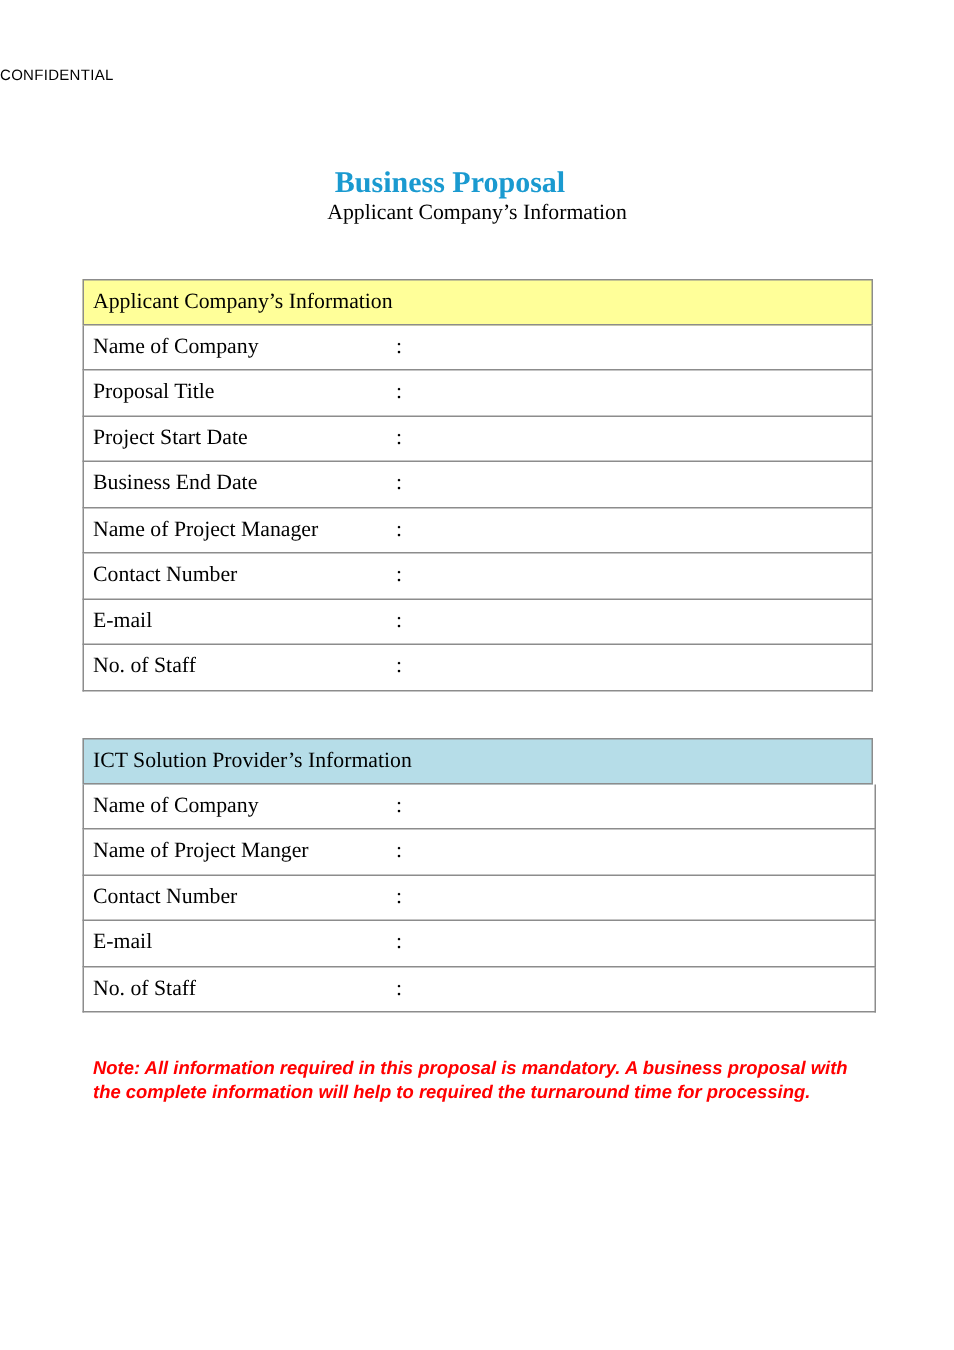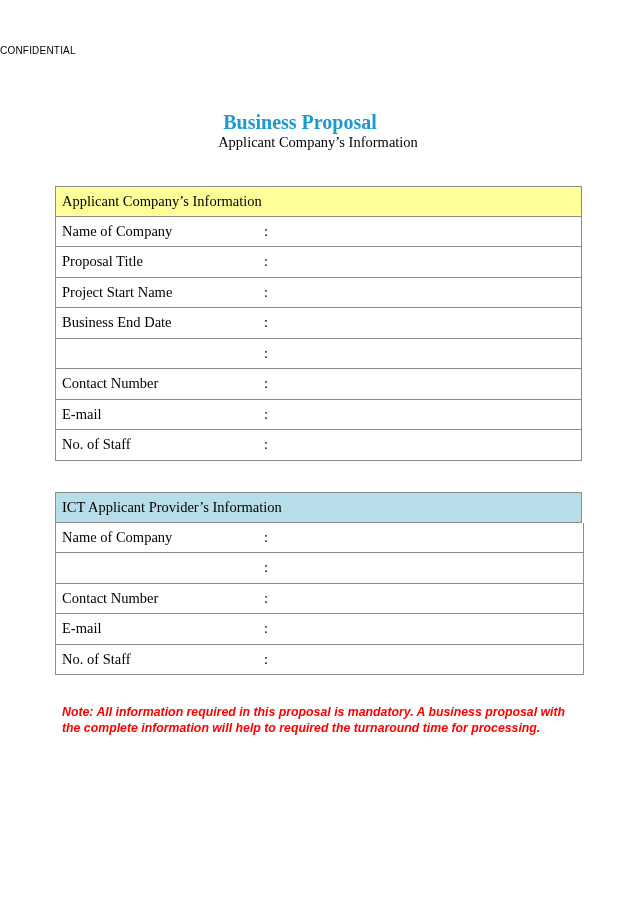--- a/index.html
+++ b/index.html
@@ -103,53 +103,55 @@
   </div>
   <div class="row">
     <span class="cell-label">Name of Company</span>
     <span class="cell-colon">:</span>
   </div>
   <div class="row">
     <span class="cell-label">Proposal Title</span>
     <span class="cell-colon">:</span>
   </div>
   <div class="row">
-    <span class="cell-label">Project Start Name</span>
+    <span class="cell-label">Project Start Date</span>
     <span class="cell-colon">:</span>
   </div>
   <div class="row">
     <span class="cell-label">Business End Date</span>
     <span class="cell-colon">:</span>
   </div>
   <div class="row">
+    <span class="cell-label">Name of Project Manager</span>
     <span class="cell-colon">:</span>
   </div>
   <div class="row">
     <span class="cell-label">Contact Number</span>
     <span class="cell-colon">:</span>
   </div>
   <div class="row">
     <span class="cell-label">E-mail</span>
     <span class="cell-colon">:</span>
   </div>
   <div class="row">
     <span class="cell-label">No. of Staff</span>
     <span class="cell-colon">:</span>
   </div>
 </div>
 
 <div class="form-table" id="table-2">
   <div class="row header">
-    <span class="cell-label">ICT Applicant Provider’s Information</span>
+    <span class="cell-label">ICT Solution Provider’s Information</span>
   </div>
   <div class="row">
     <span class="cell-label">Name of Company</span>
     <span class="cell-colon">:</span>
   </div>
   <div class="row">
+    <span class="cell-label">Name of Project Manger</span>
     <span class="cell-colon">:</span>
   </div>
   <div class="row">
     <span class="cell-label">Contact Number</span>
     <span class="cell-colon">:</span>
   </div>
   <div class="row">
     <span class="cell-label">E-mail</span>
     <span class="cell-colon">:</span>
   </div>

